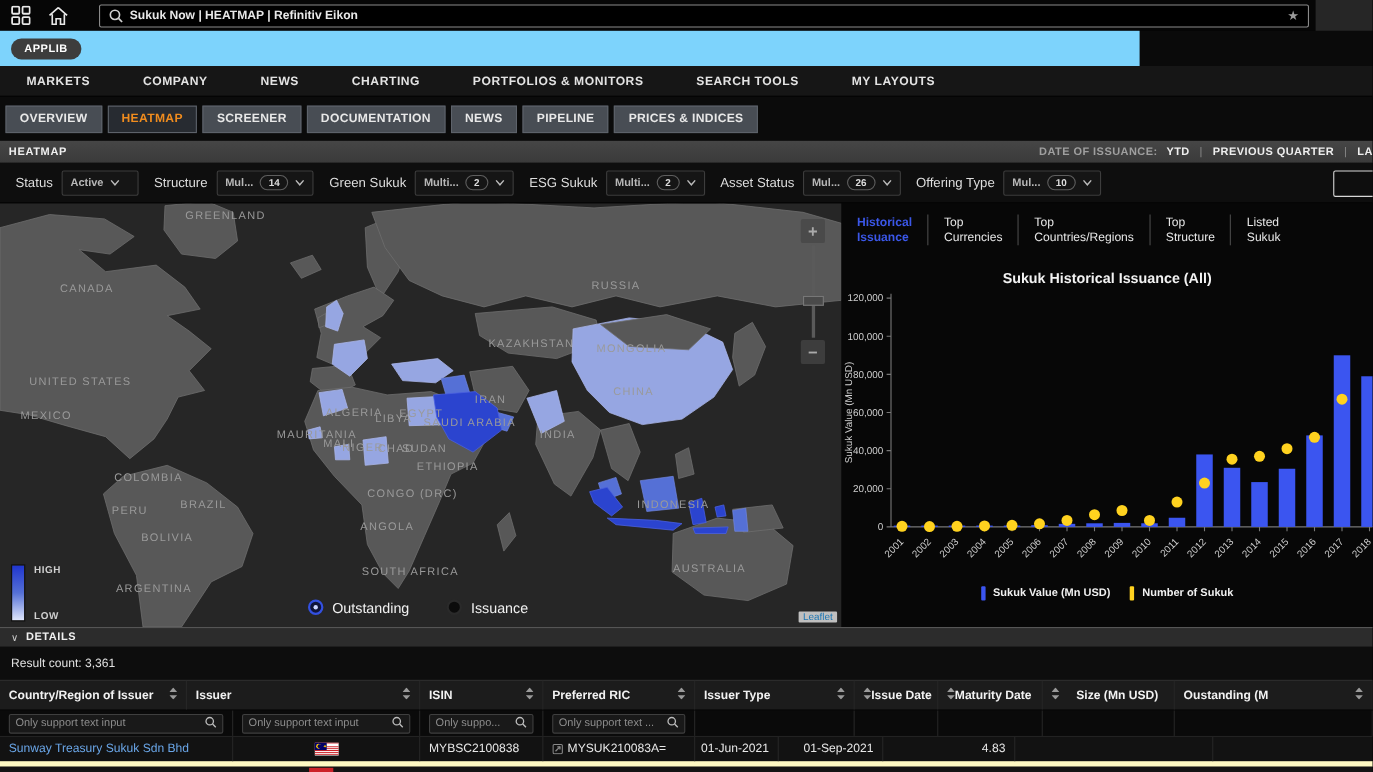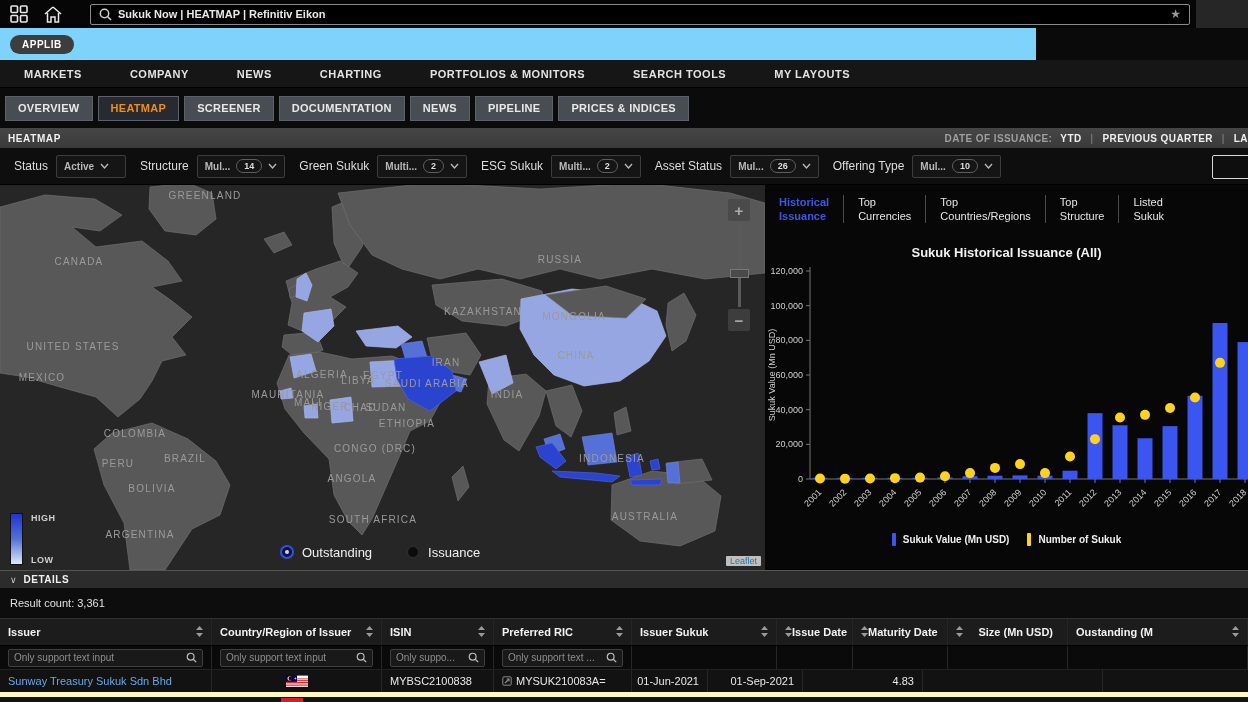--- a/index.html
+++ b/index.html
@@ -498,50 +498,50 @@
   <div class="details-bar">
     <span class="chev">∨</span>
     <span class="dlabel">DETAILS</span>
   </div>
   <div class="result-row">
     <span>Result count: 3,361</span>
   </div>
 
   <div class="tbl" id="tbl">
       <div class="trow thead-row">
+        <div class="tcell" style="width:170px">
+          <span class="hlbl">Country/Region of Issuer</span>
+          <span><svg width="7" height="11" viewBox="0 0 7 11">
+              <polygon points="3.5,0 7,4 0,4" fill="#9a9a9a"></polygon>
+              <polygon points="3.5,11 7,7 0,7" fill="#9a9a9a"></polygon>
+            </svg></span>
+        </div>
         <div class="tcell" style="width:212px">
           <span class="hlbl">Issuer</span>
           <span><svg width="7" height="11" viewBox="0 0 7 11">
               <polygon points="3.5,0 7,4 0,4" fill="#9a9a9a"></polygon>
               <polygon points="3.5,11 7,7 0,7" fill="#9a9a9a"></polygon>
             </svg></span>
         </div>
-        <div class="tcell" style="width:170px">
-          <span class="hlbl">Country/Region of Issuer</span>
-          <span><svg width="7" height="11" viewBox="0 0 7 11">
-              <polygon points="3.5,0 7,4 0,4" fill="#9a9a9a"></polygon>
-              <polygon points="3.5,11 7,7 0,7" fill="#9a9a9a"></polygon>
-            </svg></span>
-        </div>
         <div class="tcell" style="width:112px">
           <span class="hlbl">ISIN</span>
           <span><svg width="7" height="11" viewBox="0 0 7 11">
               <polygon points="3.5,0 7,4 0,4" fill="#9a9a9a"></polygon>
               <polygon points="3.5,11 7,7 0,7" fill="#9a9a9a"></polygon>
             </svg></span>
         </div>
         <div class="tcell" style="width:138px">
           <span class="hlbl">Preferred RIC</span>
           <span><svg width="7" height="11" viewBox="0 0 7 11">
               <polygon points="3.5,0 7,4 0,4" fill="#9a9a9a"></polygon>
               <polygon points="3.5,11 7,7 0,7" fill="#9a9a9a"></polygon>
             </svg></span>
         </div>
         <div class="tcell" style="width:145px">
-          <span class="hlbl">Issuer Sukuk</span>
+          <span class="hlbl">Issuer Type</span>
           <span><svg width="7" height="11" viewBox="0 0 7 11">
               <polygon points="3.5,0 7,4 0,4" fill="#9a9a9a"></polygon>
               <polygon points="3.5,11 7,7 0,7" fill="#9a9a9a"></polygon>
             </svg></span>
         </div>
         <div class="tcell r" style="width:76px">
           <span class="hlbl">Issue Date</span>
           <span><svg width="7" height="11" viewBox="0 0 7 11">
               <polygon points="3.5,0 7,4 0,4" fill="#9a9a9a"></polygon>
               <polygon points="3.5,11 7,7 0,7" fill="#9a9a9a"></polygon>

